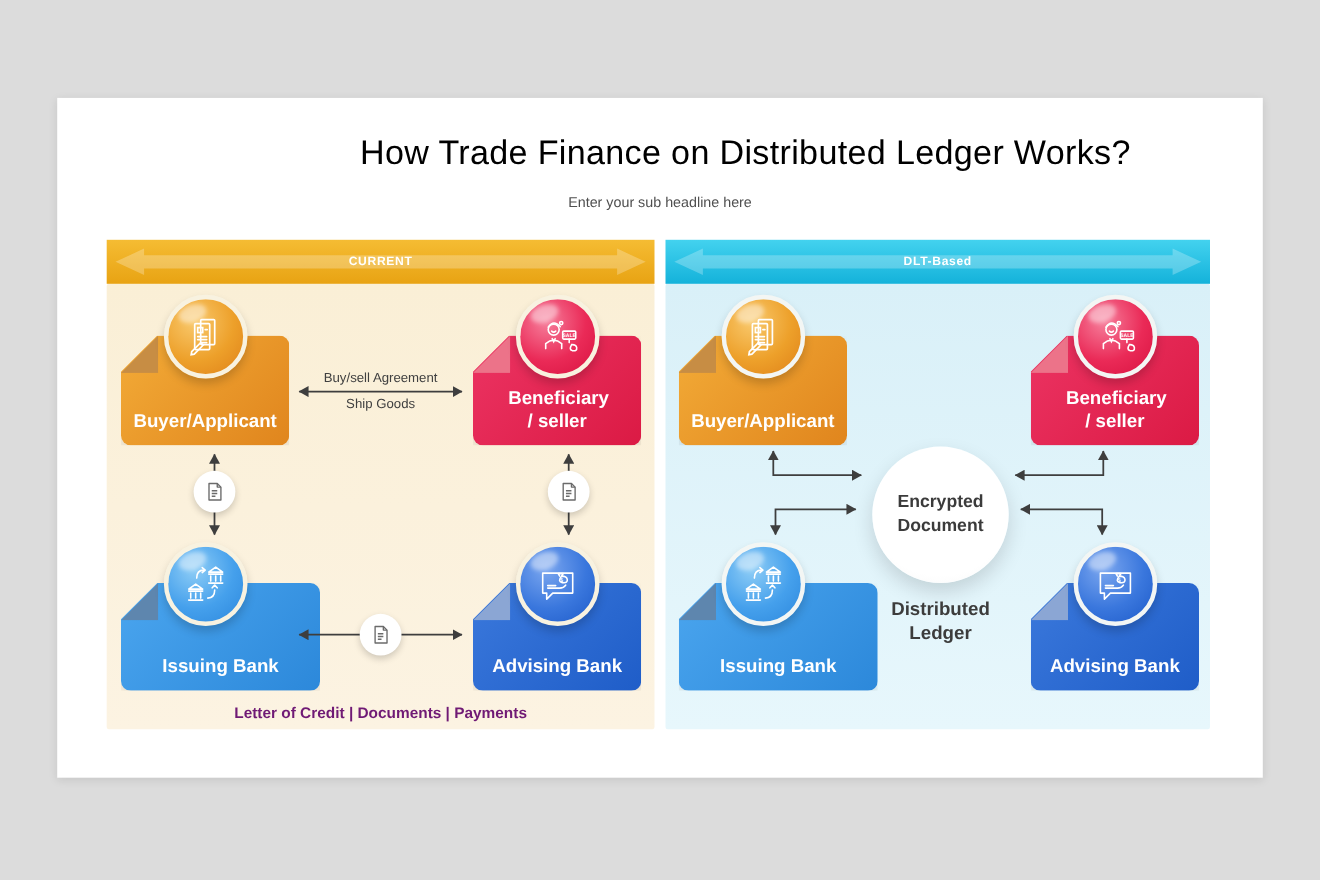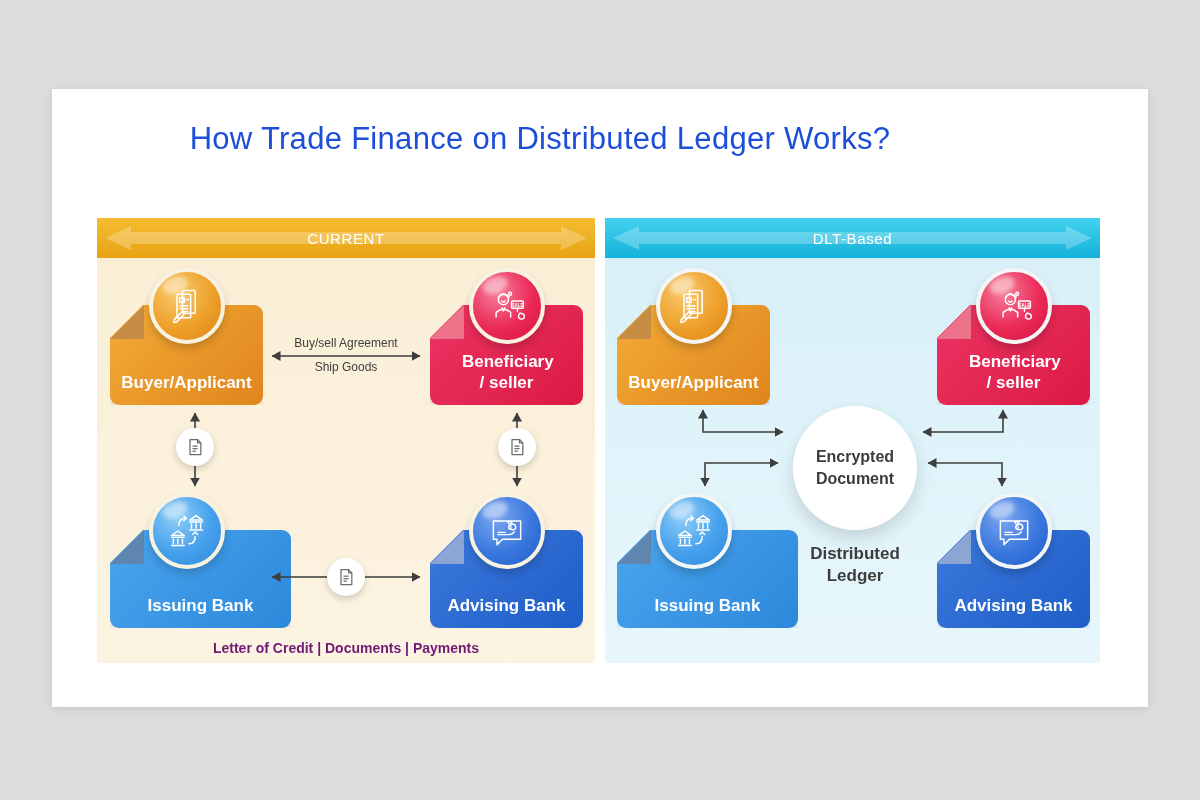--- a/index.html
+++ b/index.html
@@ -7,40 +7,40 @@
     width:1200px;height:800px;background:#dcdcdc;
     font-family:"Liberation Sans","DejaVu Sans",sans-serif;
     position:relative;overflow:hidden;
   }
   .stage{position:absolute;left:0;top:0;width:1200px;height:800px;}
   .card{
     position:absolute;left:52px;top:89px;width:1096px;height:618px;
     background:#ffffff;box-shadow:0 2px 8px rgba(0,0,0,0.10);
   }
   .title{
-    position:absolute;left:52px;top:121px;width:976px;text-align:center;
-    font-size:31px;color:#1d4ed8;font-weight:400;letter-spacing:0.3px;
+    position:absolute;left:52px;top:121px;width:976px;text-align:right;
+    font-size:31px;color:#000000;font-weight:400;letter-spacing:0.3px;
   }
   .subtitle{
     position:absolute;left:52px;top:176px;width:1096px;text-align:center;
     font-size:13px;color:#4f4f4f;
   }
   .panel-body{position:absolute;border-radius:2px;}
   .panel-body.left{left:97px;top:258px;width:498px;height:405px;
     background:linear-gradient(180deg,#faefd6,#fcf3e2);}
   .panel-body.right{left:605px;top:258px;width:495px;height:405px;
     background:linear-gradient(180deg,#d9f0f8,#e7f7fc);}
   .panel-header{
     position:absolute;top:218px;height:40px;display:flex;align-items:center;justify-content:center;
   }
   .panel-header.gold{left:97px;width:498px;background:linear-gradient(180deg,#f5bc33,#e8a313);}
   .panel-header.cyan{left:605px;width:495px;background:linear-gradient(180deg,#43d2ef,#14b2da);}
   .panel-header .hdr-arrow{position:absolute;left:0;top:0;width:100%;height:100%;}
   .panel-header .hdr-label{
-    position:relative;color:#ffffff;font-weight:normal;font-size:15px;letter-spacing:0.6px;
+    position:relative;color:#ffffff;font-weight:bold;font-size:11px;letter-spacing:0.6px;
   }
   
   .node-box{
     position:absolute;border-radius:9px;
     clip-path:polygon(33px 0,100% 0,100% 100%,0 100%,0 33px);
     box-shadow:0 6px 12px rgba(0,0,0,0.10);
   }
   .node-box::before{
     content:"";position:absolute;left:0;top:0;width:34px;height:34px;
     background:var(--fold);clip-path:polygon(0 100%,100% 0,100% 100%);
@@ -97,20 +97,21 @@
   .connectors{position:absolute;left:0;top:0;width:1200px;height:800px;z-index:30;pointer-events:none;}
   .connectors line,.connectors polyline{stroke:#3e3e3e;stroke-width:1.6;fill:none;}
 </style>
 </head>
 <body>
 
 <div class="stage">
   <div class="card"></div>
 
   <div class="title">How Trade Finance on Distributed Ledger Works?</div>
+  <div class="subtitle">Enter your sub headline here</div>
 
   <div class="panel-body left"></div>
   <div class="panel-body right panelR"></div>
 
   <div class="panel-header gold">
     <svg class="hdr-arrow" viewBox="0 0 498 40" preserveAspectRatio="none">
       <polygon points="8,20 34,8 34,14 464,14 464,8 490,20 464,32 464,26 34,26 34,32" fill="rgba(255,255,255,0.25)"></polygon>
     </svg>
     <span class="hdr-label">CURRENT</span>
   </div>

